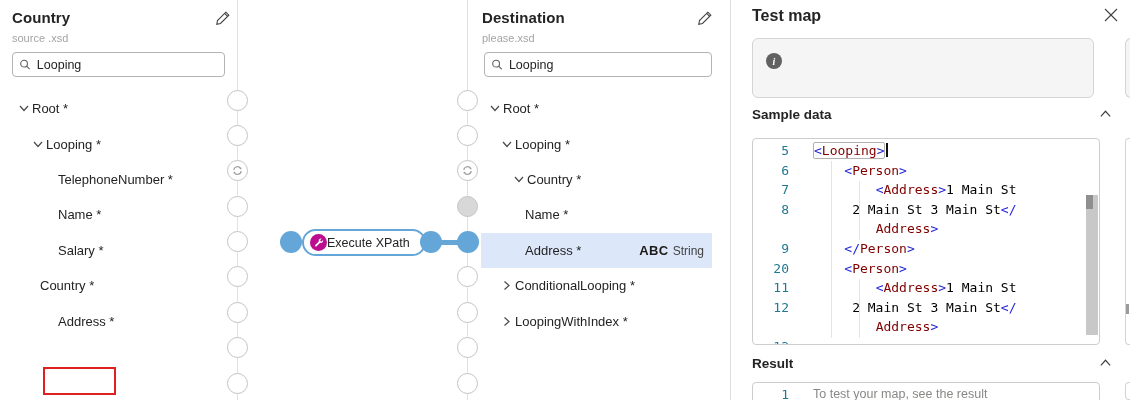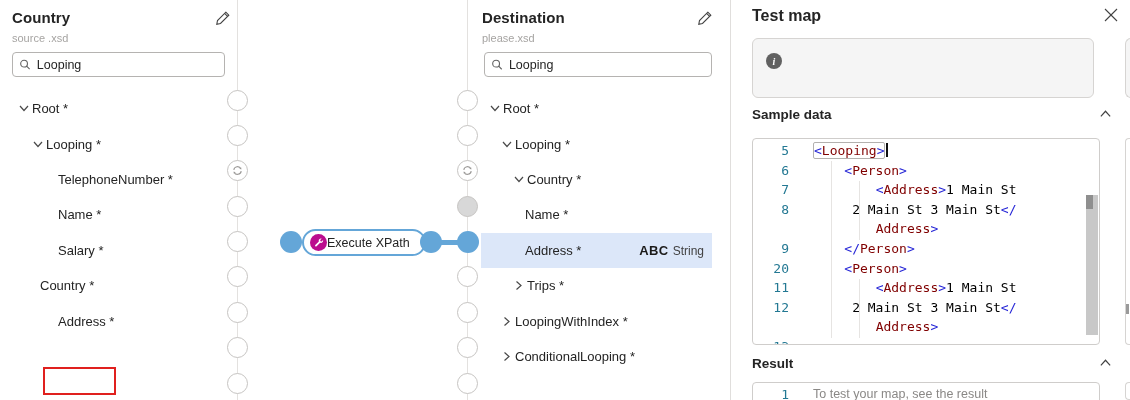--- a/index.html
+++ b/index.html
@@ -180,37 +180,31 @@
       <div class="trow" style="padding-left:44px">
         <span class="tlabel">Name *</span>
       </div>
       <div class="trow sel" style="padding-left:44px">
         <span class="tlabel">Address *</span>
         <span class="badge">
           <b>ABC</b>
           <span>String</span>
         </span>
       </div>
-      <div class="trow" style="padding-left:32px">
-        <svg class="chev closed" width="11" height="11" viewBox="0 0 11 11">
-            <polyline points="1.5,3 5.5,7.5 9.5,3" fill="none" stroke="#4a4a4a" stroke-width="1.2"></polyline>
-          </svg>
-        <span class="tlabel">Trips *</span>
-      </div>
       <div class="trow" style="padding-left:20px">
         <svg class="chev closed" width="11" height="11" viewBox="0 0 11 11">
             <polyline points="1.5,3 5.5,7.5 9.5,3" fill="none" stroke="#4a4a4a" stroke-width="1.2"></polyline>
           </svg>
-        <span class="tlabel">LoopingWithIndex *</span>
+        <span class="tlabel">ConditionalLooping *</span>
       </div>
       <div class="trow" style="padding-left:20px">
         <svg class="chev closed" width="11" height="11" viewBox="0 0 11 11">
             <polyline points="1.5,3 5.5,7.5 9.5,3" fill="none" stroke="#4a4a4a" stroke-width="1.2"></polyline>
           </svg>
-        <span class="tlabel">ConditionalLooping *</span>
+        <span class="tlabel">LoopingWithIndex *</span>
       </div>
     </div>
   </div>
 
   <div>
     <div class="handle" style="left:227px;top:90px"></div>
     <div class="handle" style="left:227px;top:125px"></div>
     <div class="handle" style="left:227px;top:160px">
       <svg width="13" height="13" viewBox="0 0 14 14">
         <path d="M3 6.3a4 4 0 0 1 7.6-1.1" fill="none" stroke="#9b9997" stroke-width="1.2"></path>

